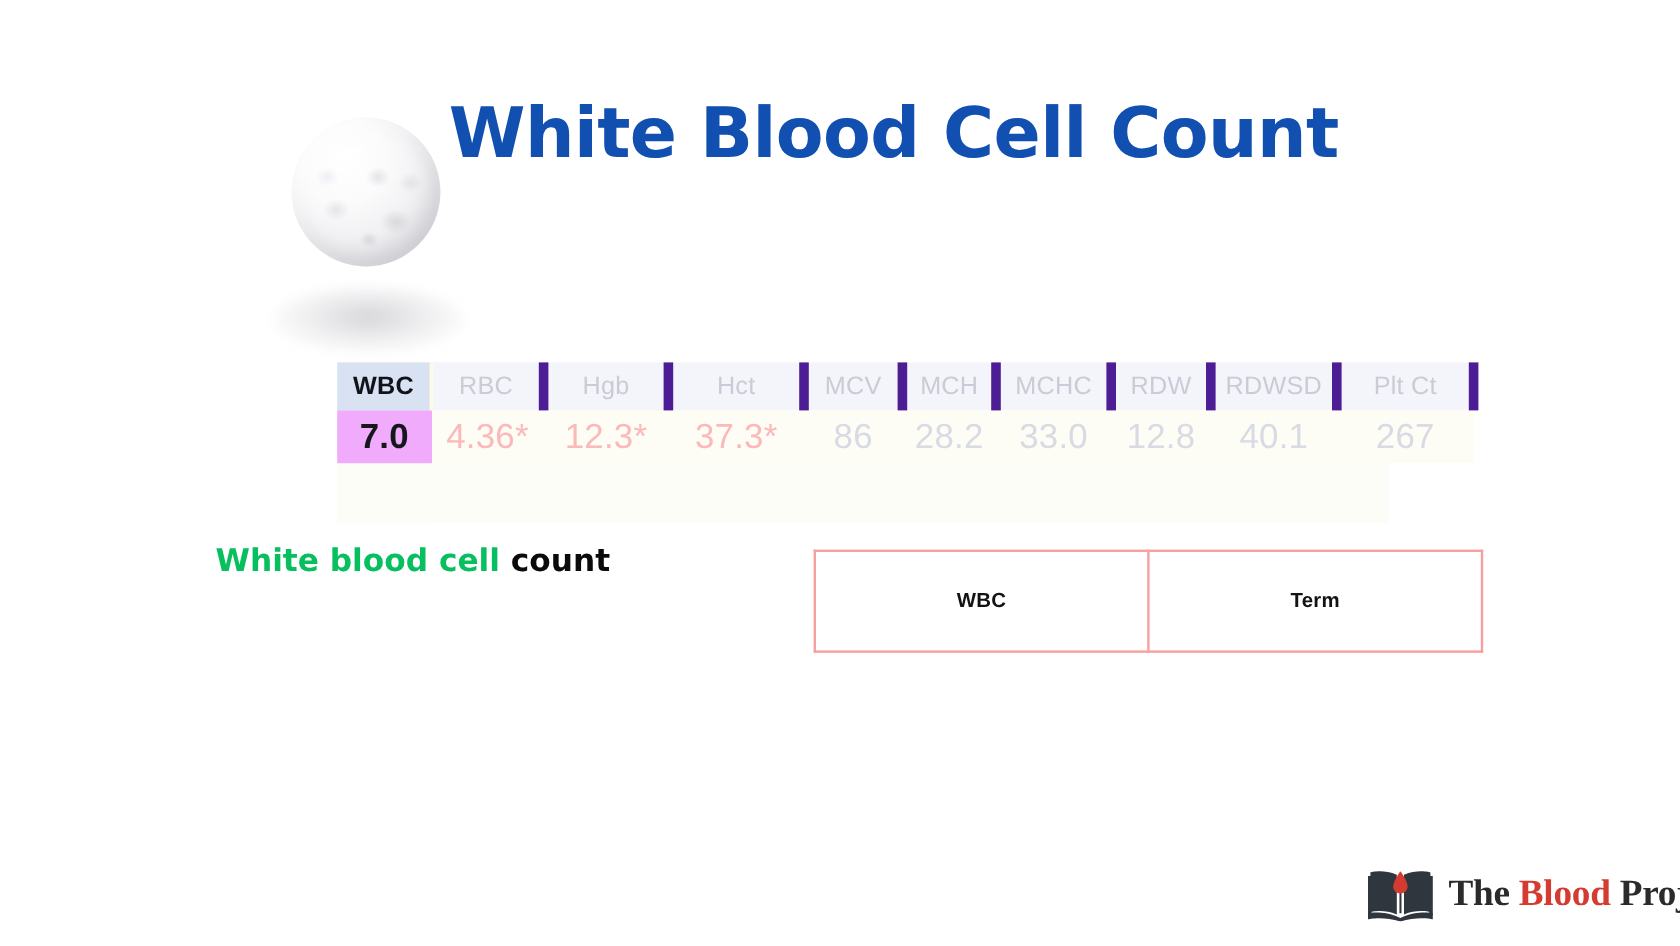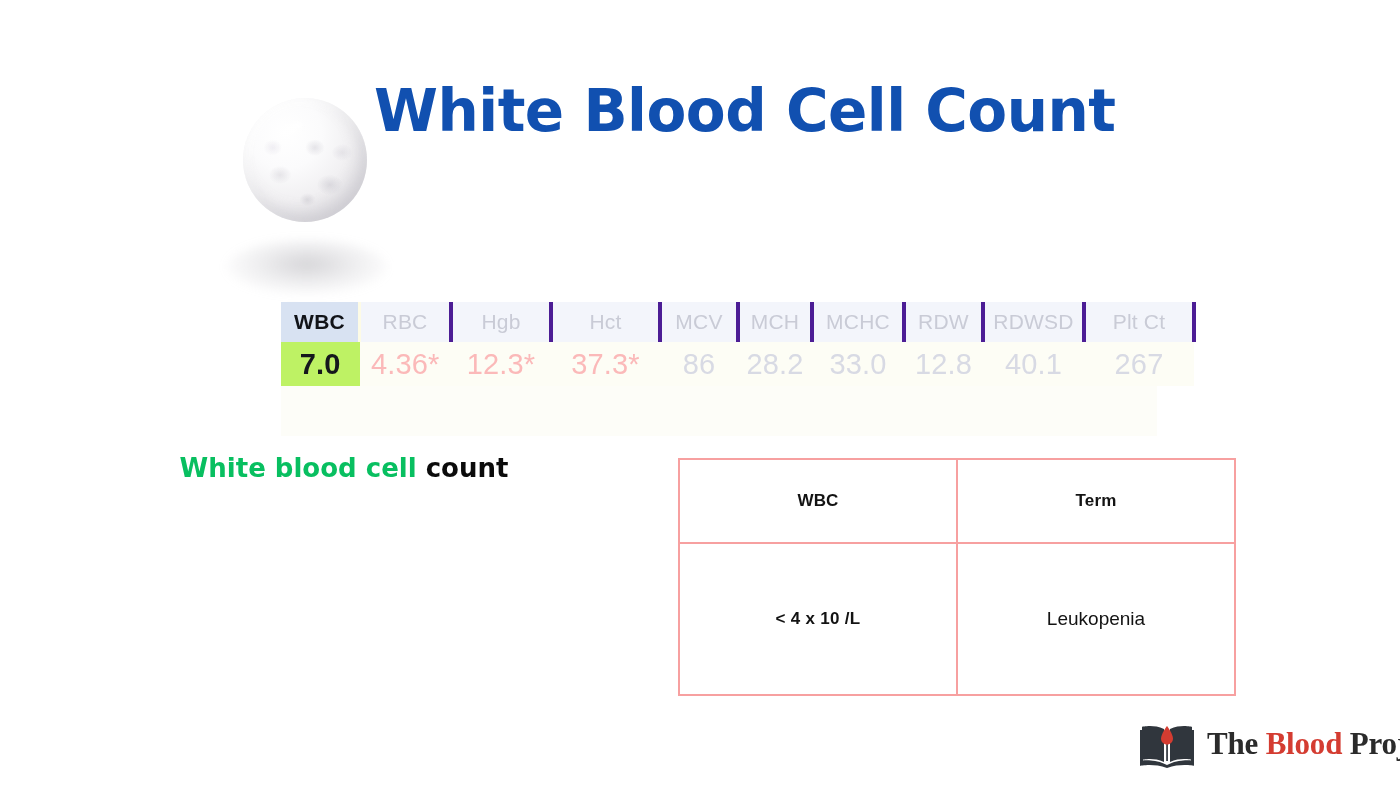--- a/index.html
+++ b/index.html
@@ -123,41 +123,41 @@
     text-align: center;
     font-family: "Liberation Sans", sans-serif;
     vertical-align: middle;
   }
   .cbc-table th {
     height: 40px;
     font-size: 21px;
     font-weight: 400;
     color: #c9cbd6;
     background: #f3f5fb;
-    border-right: 4px solid #4c1d95;
+    border-right: 8px solid #4c1d95;
     letter-spacing: 0.2px;
   }
   .cbc-table td {
     height: 44px;
     font-size: 29px;
     font-weight: 400;
     color: #d8dae4;
     background: #fdfdf5;
     letter-spacing: 0.2px;
   }
   .cbc-table th.wbc-head {
     color: #111318;
     font-weight: 700;
     background: #d8e2f2;
     border-right: 3px solid #fdfbe6;
   }
   .cbc-table td.wbc-val {
     color: #15171c;
     font-weight: 700;
-    background: #bef264;
+    background: #f0abfc;
   }
   .cbc-table td.abn {
     color: #fbb9b9;
   }
   .cbc-strip .strip-foot {
     position: absolute;
     left: 0;
     top: 84px;
     width: 876px;
     height: 50px;
@@ -328,24 +328,20 @@
 
   <div class="term-table-wrap">
     <table class="term-table">
       <thead>
         <tr>
           <th>WBC</th>
           <th>Term</th>
         </tr>
       </thead>
       <tbody>
-        <tr>
-          <td class="wbc-cond">&lt; 4 x 10  /L</td>
-          <td class="term-name">Leukopenia</td>
-        </tr>
       </tbody>
     </table>
   </div>
 
   <div class="logo">
     <div class="logo-mark">
       <svg width="56" height="48" viewBox="0 0 56 48" xmlns="http://www.w3.org/2000/svg">
 
         <path d="M3 7 C3 7 14 4 25 9 L25 42 C14 37 3 40 3 40 Z" fill="#30363d"></path>
 

